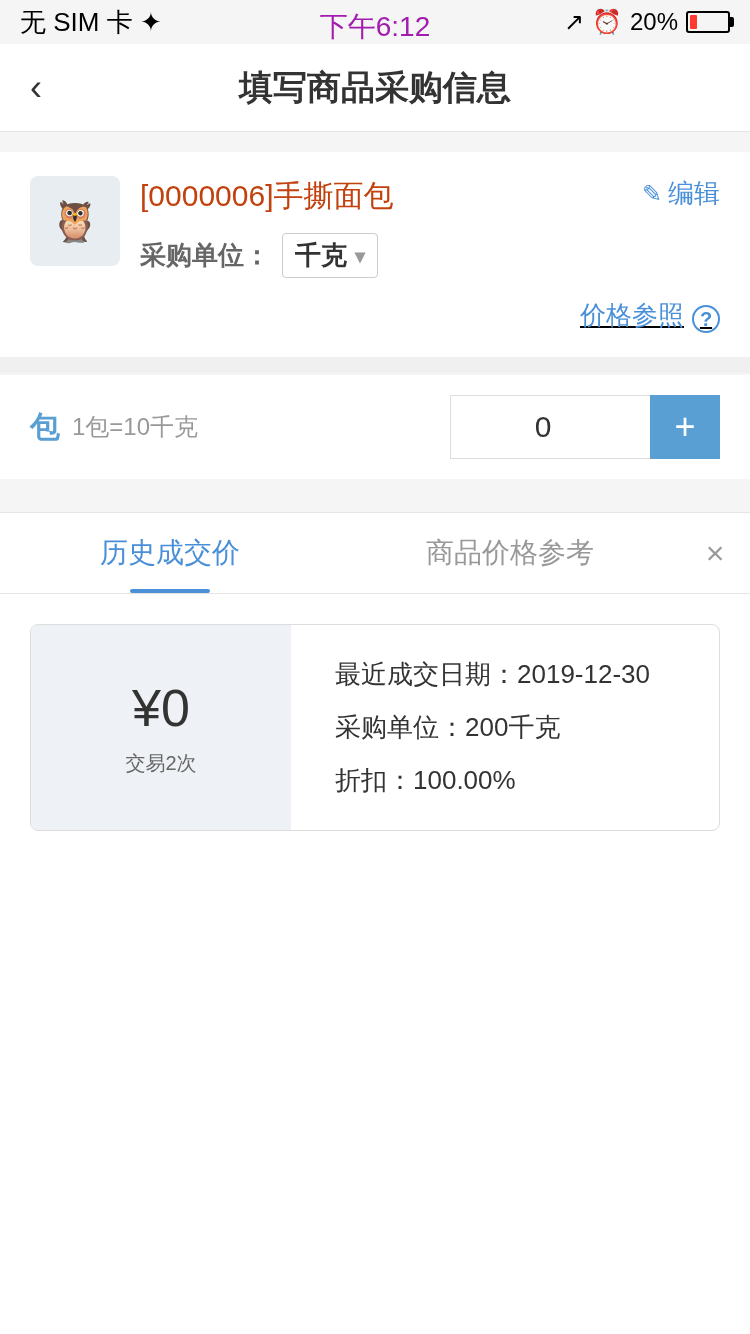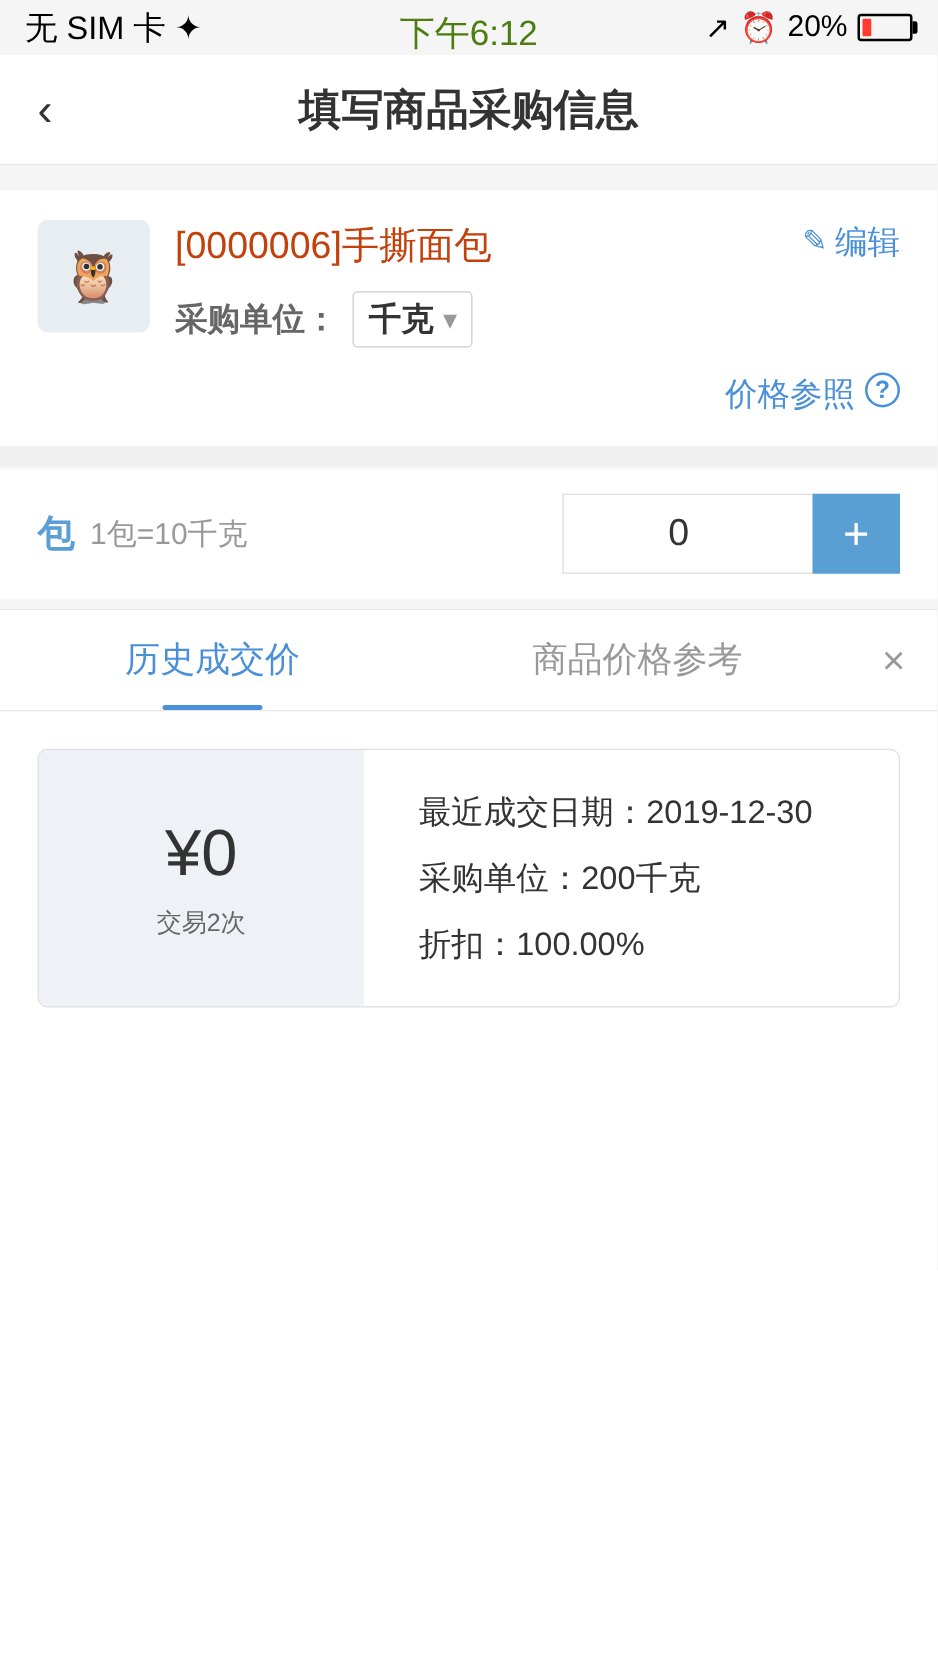--- a/index.html
+++ b/index.html
@@ -28,21 +28,21 @@
       display: flex;
       align-items: center;
       gap: 8px;
       font-size: 26px;
       font-weight: 500;
       color: #000;
     }
     .status-center {
       font-size: 28px;
       font-weight: 500;
-      color: #4d7c0f;
+      color: #a21caf;
       position: absolute;
       left: 50%;
       transform: translateX(-50%);
       top: 8px;
     }
     .status-right {
       display: flex;
       align-items: center;
       gap: 8px;
       font-size: 24px;
@@ -175,23 +175,24 @@
       gap: 6px;
       text-decoration: none;
     }
     .edit-icon {
       font-size: 24px;
     }
 
     .price-ref-row {
       display: flex;
       justify-content: flex-end;
-      align-items: flex-start;
+      align-items: flex-end;
       gap: 8px;
       margin-top: 4px;
+      text-decoration: underline;
     }
     .price-ref-link {
       font-size: 26px;
       color: #4a90d9;
     }
     .info-circle {
       width: 28px;
       height: 28px;
       border: 2px solid #4a90d9;
       border-radius: 50%;
@@ -265,21 +266,21 @@
       justify-content: center;
       font-size: 36px;
       color: #fff;
       cursor: pointer;
       border: none;
     }
 
     
     .bottom-panel {
       background: #fff;
-      margin-top: 8px;
+      margin-top: 33px;
       border-top: 1px solid #e5e5e5;
     }
 
     
     .tab-bar {
       display: flex;
       align-items: center;
       border-bottom: 1px solid #e5e5e5;
       position: relative;
     }

